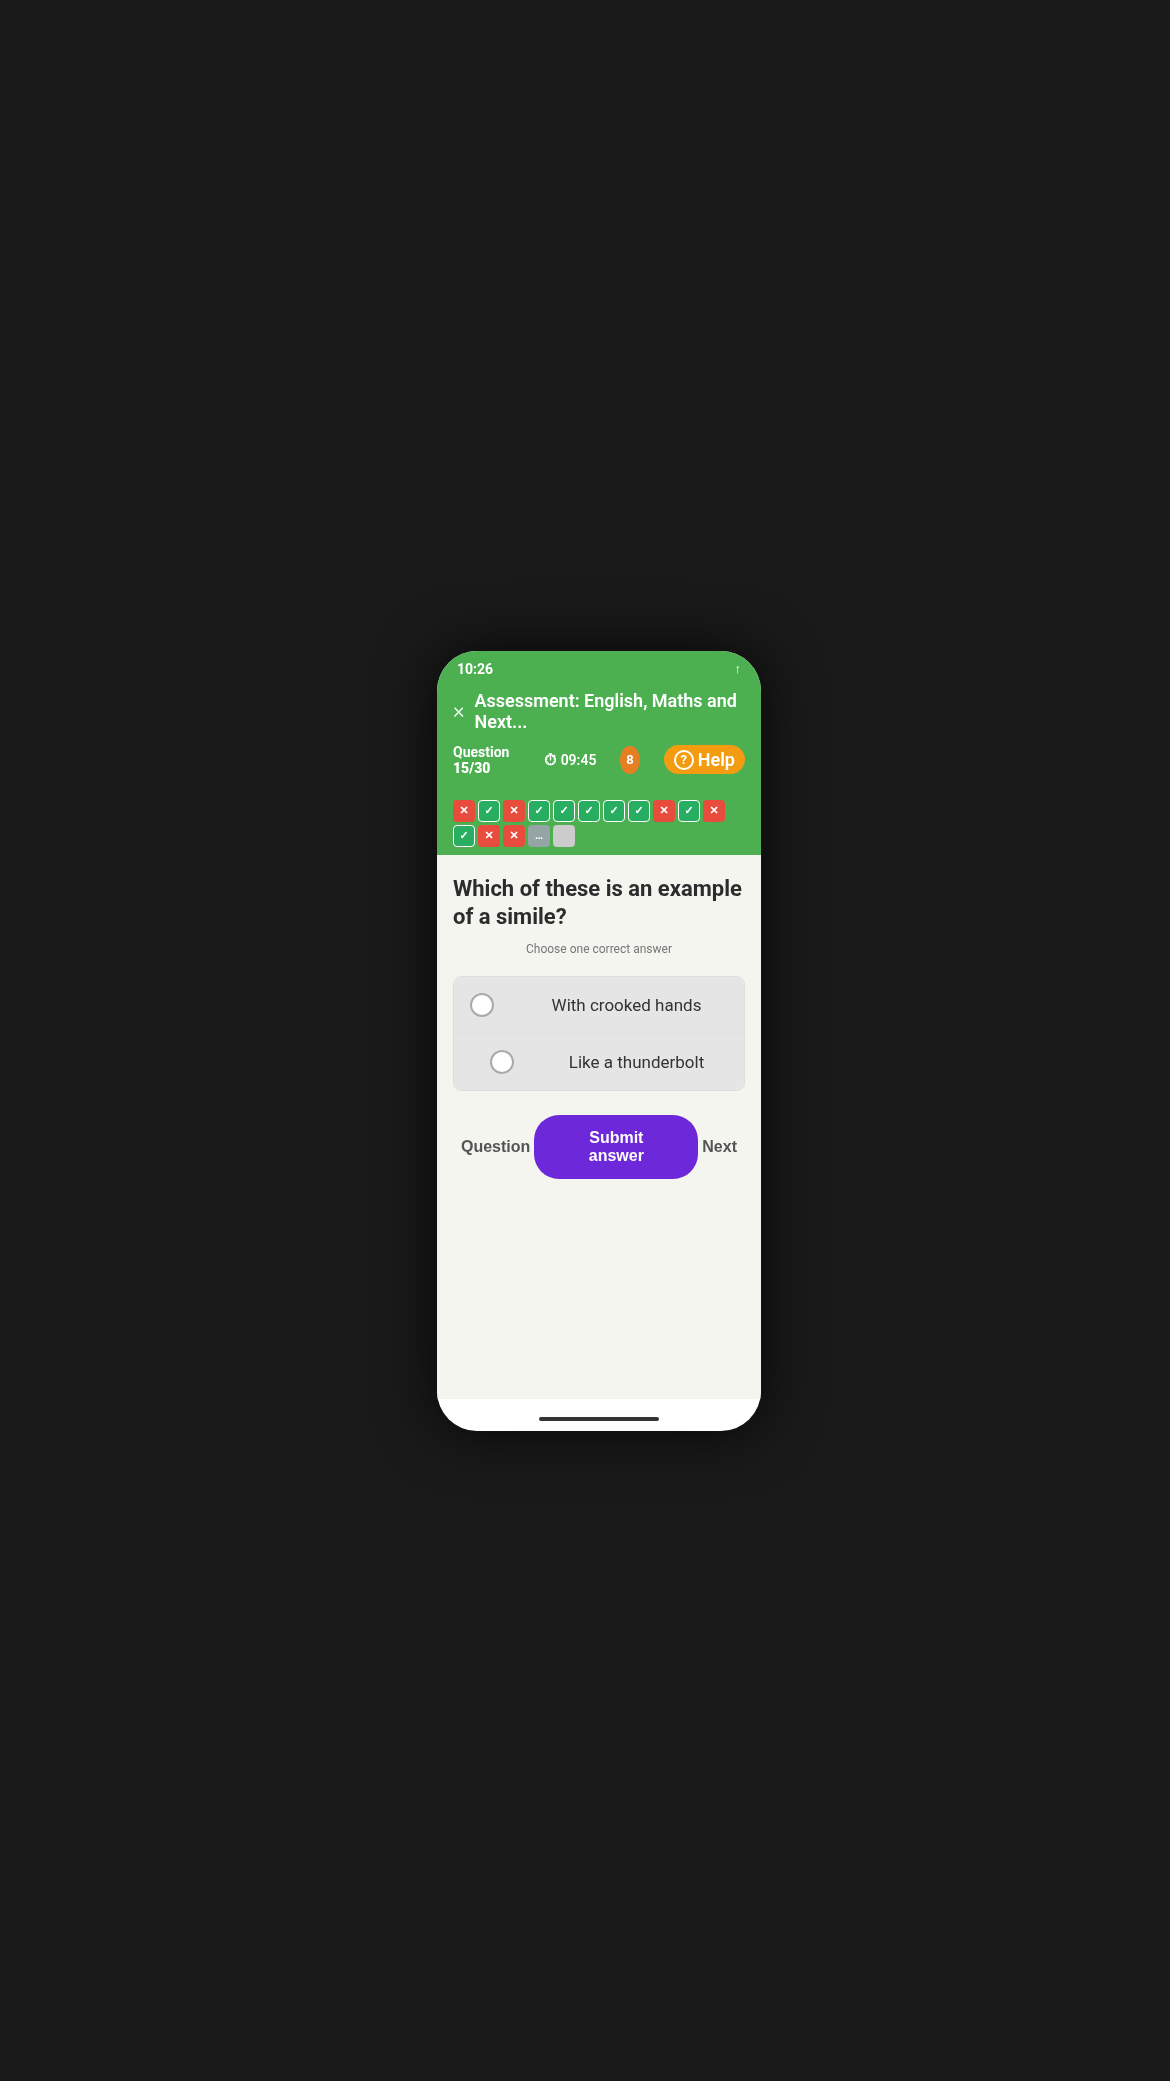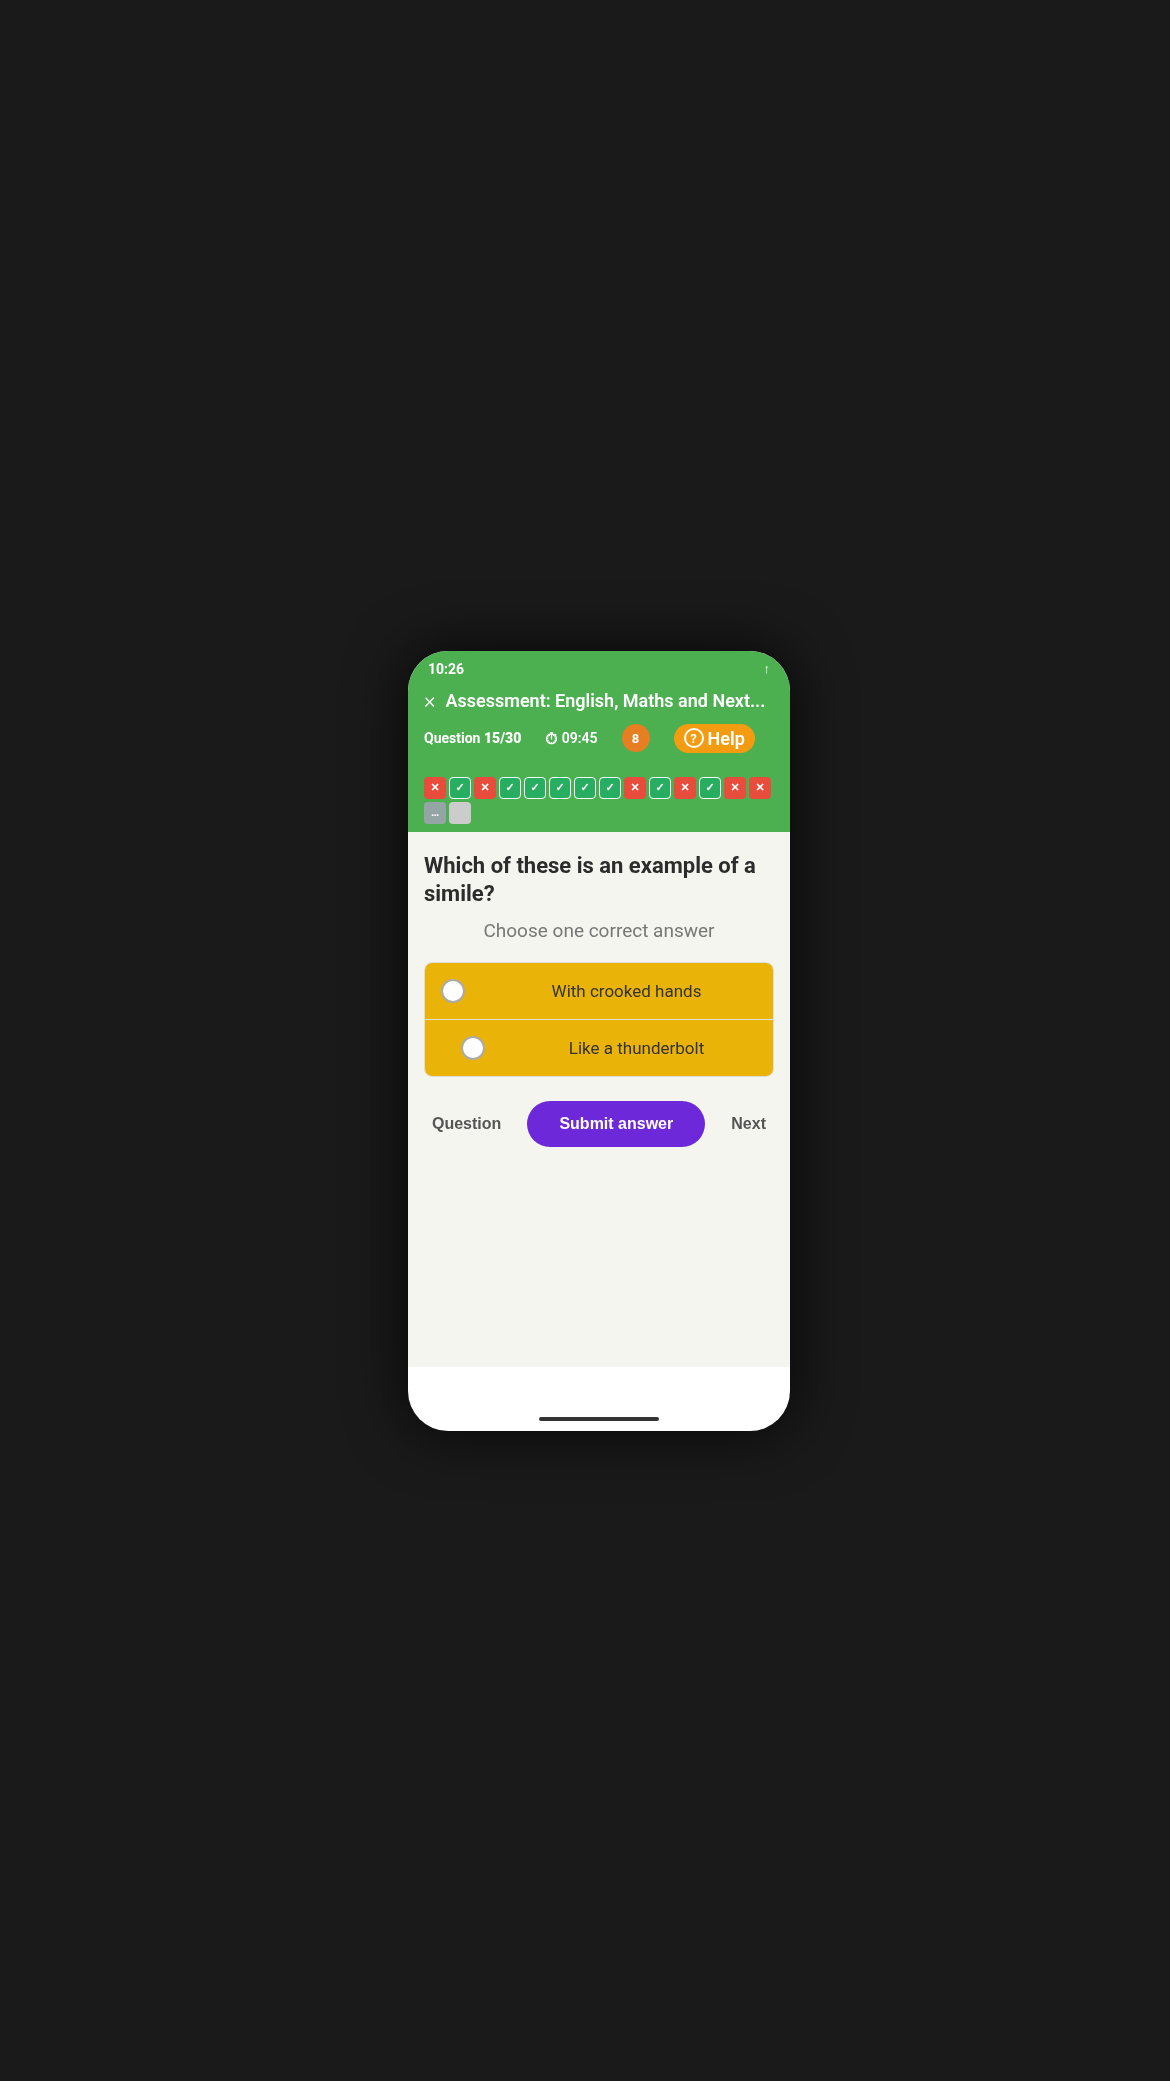--- a/index.html
+++ b/index.html
@@ -8,21 +8,21 @@
     body {
       background: #1a1a1a;
       display: flex;
       justify-content: center;
       align-items: center;
       min-height: 100vh;
       font-family: -apple-system, BlinkMacSystemFont, 'Segoe UI', Roboto, sans-serif;
     }
 
     .phone-frame {
-      width: 382px;
+      width: 324px;
       min-height: 780px;
       background: #ffffff;
       border-radius: 40px;
       overflow: hidden;
       position: relative;
       box-shadow: 0 0 60px rgba(0,0,0,0.8);
       margin-left: 28px;
     }
 
     
@@ -196,21 +196,21 @@
       font-size: 22px;
       font-weight: 700;
       color: #2c2c2c;
       line-height: 1.3;
       margin-bottom: 10px;
     }
 
     .answer-instruction {
       text-align: center;
       color: #777;
-      font-size: 19px;
+      font-size: 12px;
       margin-bottom: 20px;
     }
 
     
     .options-container {
       display: flex;
       flex-direction: column;
       gap: 0;
       border: 1px solid #ddd;
       border-radius: 8px;
@@ -218,21 +218,21 @@
       background: white;
       margin-bottom: 24px;
     }
 
     .option-row {
       display: flex;
       align-items: center;
       padding: 0;
       border-bottom: 1px solid #e0e0e0;
       cursor: pointer;
-      background: #eab308;
+      background: #e5e5e5;
       gap: 11px;
     }
 
     .option-row:last-child {
       border-bottom: none;
       padding-left: 20px;
     }
 
     .radio-circle {
       width: 24px;

